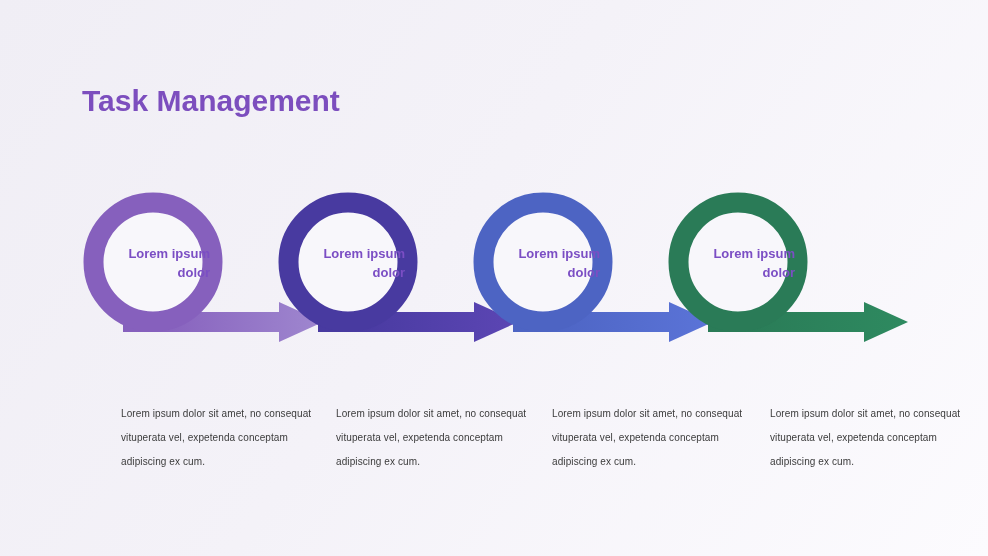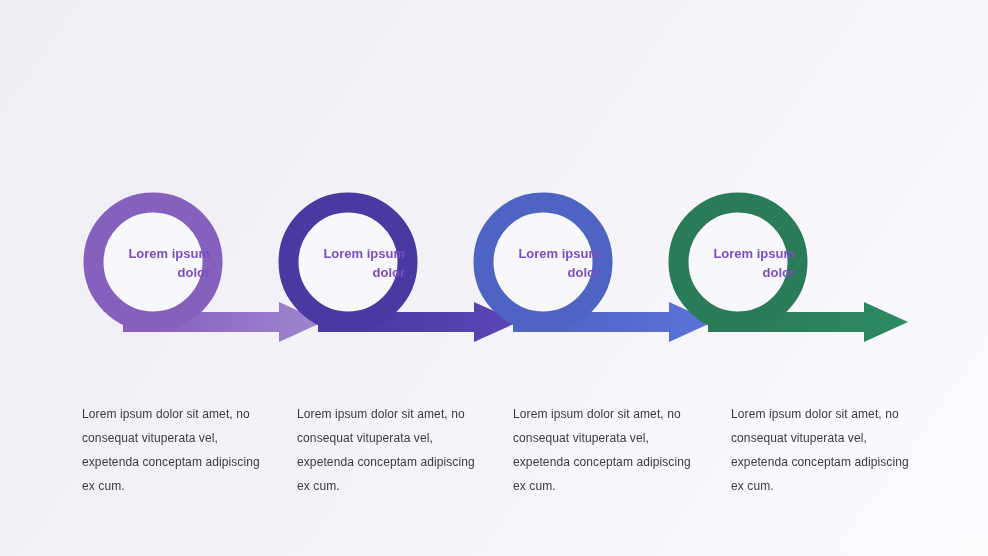--- a/index.html
+++ b/index.html
@@ -40,39 +40,41 @@
     text-align: right;
     font-size: 13px;
     font-weight: 600;
     line-height: 19px;
     color: var(--label-color, #7B4EC4);
   }
   .step-desc {
     position: absolute;
     top: 402px;
     width: 192px;
-    font-size: 12px;
+    font-size: 10px;
     line-height: 24px;
     color: var(--desc-color, #3B3B3B);
     letter-spacing: 0.1px;
+    margin-left: 39px;
   }
   .label-1 { left: 96px; }
   .label-2 { left: 291px; }
   .label-3 { left: 486px; }
   .label-4 { left: 681px; }
   .desc-1 { left: 82px; }
   .desc-2 { left: 297px; }
   .desc-3 { left: 513px; }
   .desc-4 { left: 731px; }
 </style>
 </head>
 <body>
 
 <div class="slide">
 
+  <h1 class="title">Task Management</h1>
 
   <svg class="diagram" width="988" height="556" viewBox="0 0 988 556" aria-hidden="true">
     <defs>
       <linearGradient id="grad0" gradientUnits="userSpaceOnUse" x1="153" y1="322" x2="323" y2="322">
         <stop offset="0" stop-color="#8660BD"></stop>
         <stop offset="1" stop-color="#9F87CF"></stop>
       </linearGradient>
       <linearGradient id="grad1" gradientUnits="userSpaceOnUse" x1="348" y1="322" x2="518" y2="322">
         <stop offset="0" stop-color="#483AA0"></stop>
         <stop offset="1" stop-color="#5C46B4"></stop>

